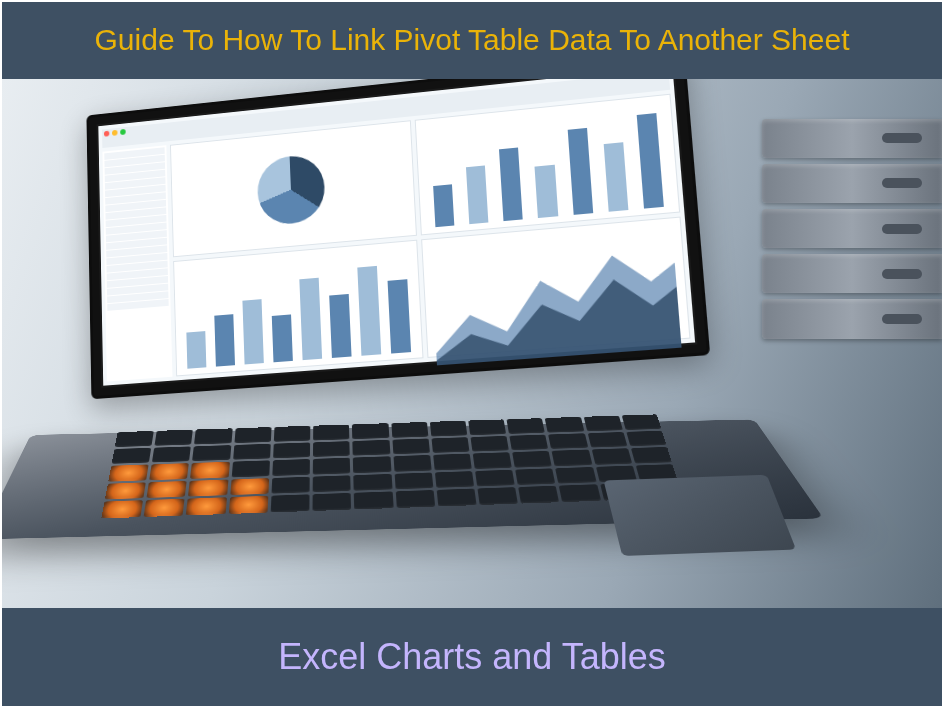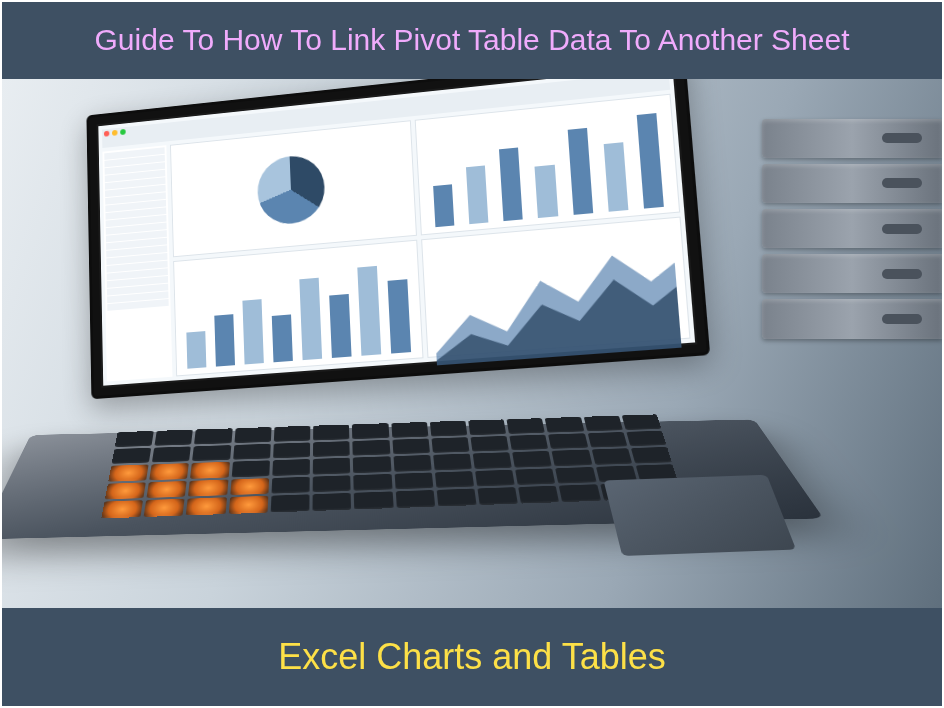--- a/index.html
+++ b/index.html
@@ -11,21 +11,21 @@
       width: 944px;
       height: 708px;
       font-family: -apple-system, BlinkMacSystemFont, "Segoe UI", Arial, sans-serif;
       display: flex;
       flex-direction: column;
       background: #ffffff;
       border: 2px solid #ffffff;
     }
     .top-banner {
       background: #3e5063;
-      color: #f0abfc;
+      color: #eab308;
       text-align: center;
       padding: 18px 60px;
       font-size: 30px;
       font-weight: 400;
       line-height: 1.35;
     }
     .hero-area {
       flex: 1;
       position: relative;
       background: linear-gradient(135deg, #d5dde3 0%, #a8b6c2 50%, #687885 100%);
@@ -177,21 +177,21 @@
       right: 20px;
       top: 50%;
       transform: translateY(-50%);
       width: 40px;
       height: 10px;
       background: #4a525c;
       border-radius: 5px;
     }
     .bottom-banner {
       background: #3e5063;
-      color: #fde047;
+      color: #c4b5fd;
       text-align: center;
       padding: 28px 40px;
       font-size: 36px;
       font-weight: 400;
     }
   </style>
 </head>
 <body>
 
 <div class="top-banner">

